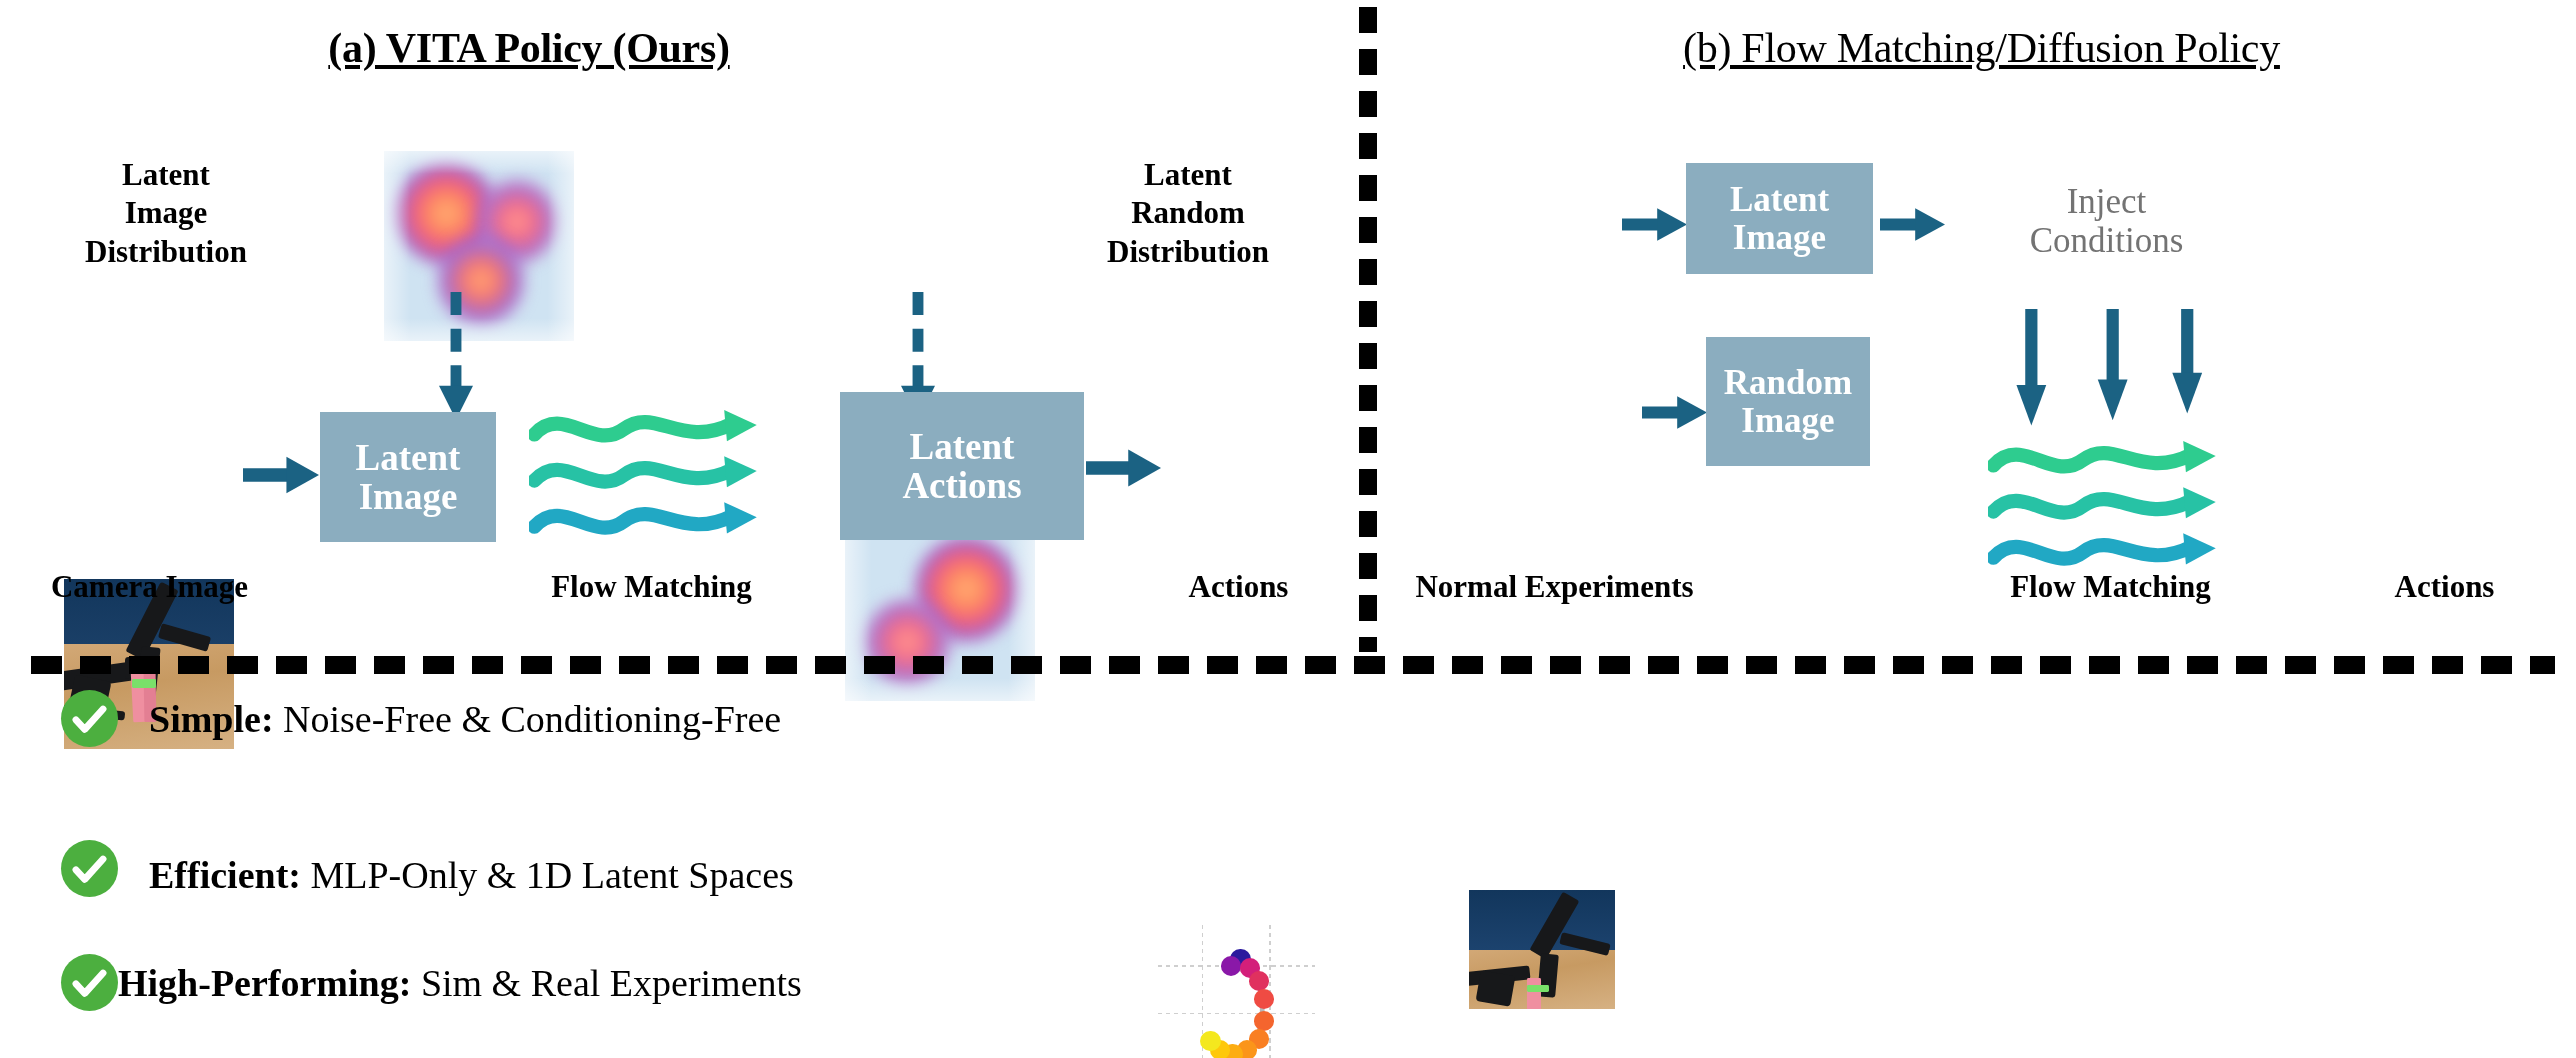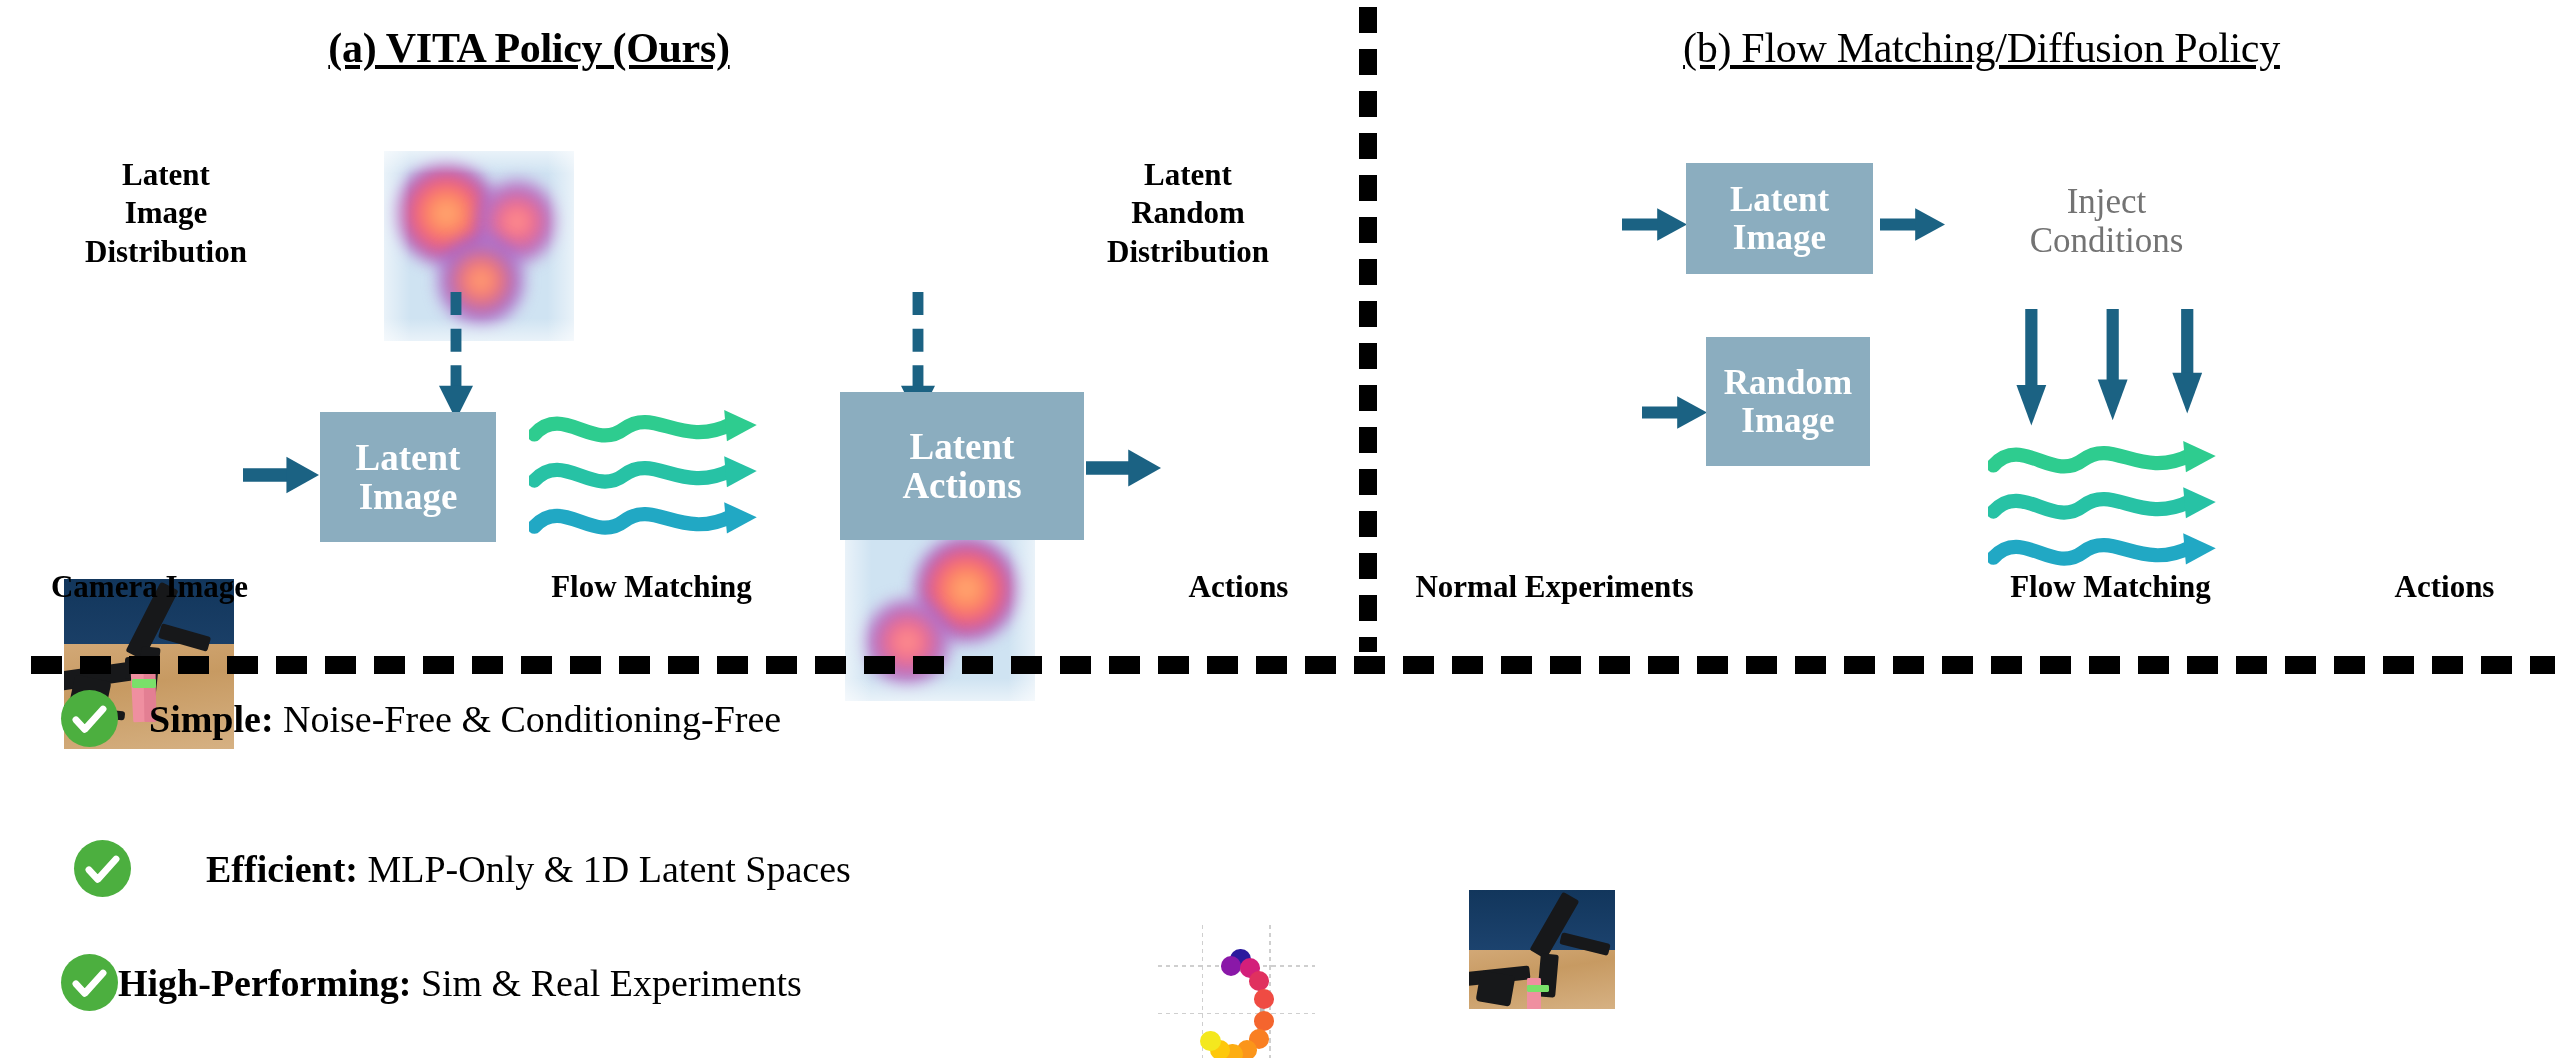--- a/index.html
+++ b/index.html
@@ -257,21 +257,21 @@
   <div class="check" style="width:57px;height:57px;flex:0 0 auto;">
     <svg viewBox="0 0 84 84" width="57" height="57">
         <path d="M22 44 L35 58 L62 28" stroke="#fff" stroke-width="10" fill="none" stroke-linecap="round" stroke-linejoin="round"></path>
       </svg>
   </div>
   <div class="bullet-text" style="margin-left:31px;">
     <b>Simple:</b><span> Noise-Free &amp; Conditioning-Free</span>
   </div>
 </div>
 
-<div class="abs" style="left:74px;top:840px;display:flex;align-items:center;gap:44px;">
+<div class="abs" style="left:61px;top:840px;display:flex;align-items:flex-end;">
   <div class="check" style="width:57px;height:57px;flex:0 0 auto;">
     <svg viewBox="0 0 84 84" width="57" height="57">
         <path d="M22 44 L35 58 L62 28" stroke="#fff" stroke-width="10" fill="none" stroke-linecap="round" stroke-linejoin="round"></path>
       </svg>
   </div>
   <div class="bullet-text" style="margin-left:31px;">
     <b>Efficient:</b><span> MLP-Only &amp; 1D Latent Spaces</span>
   </div>
 </div>
 

